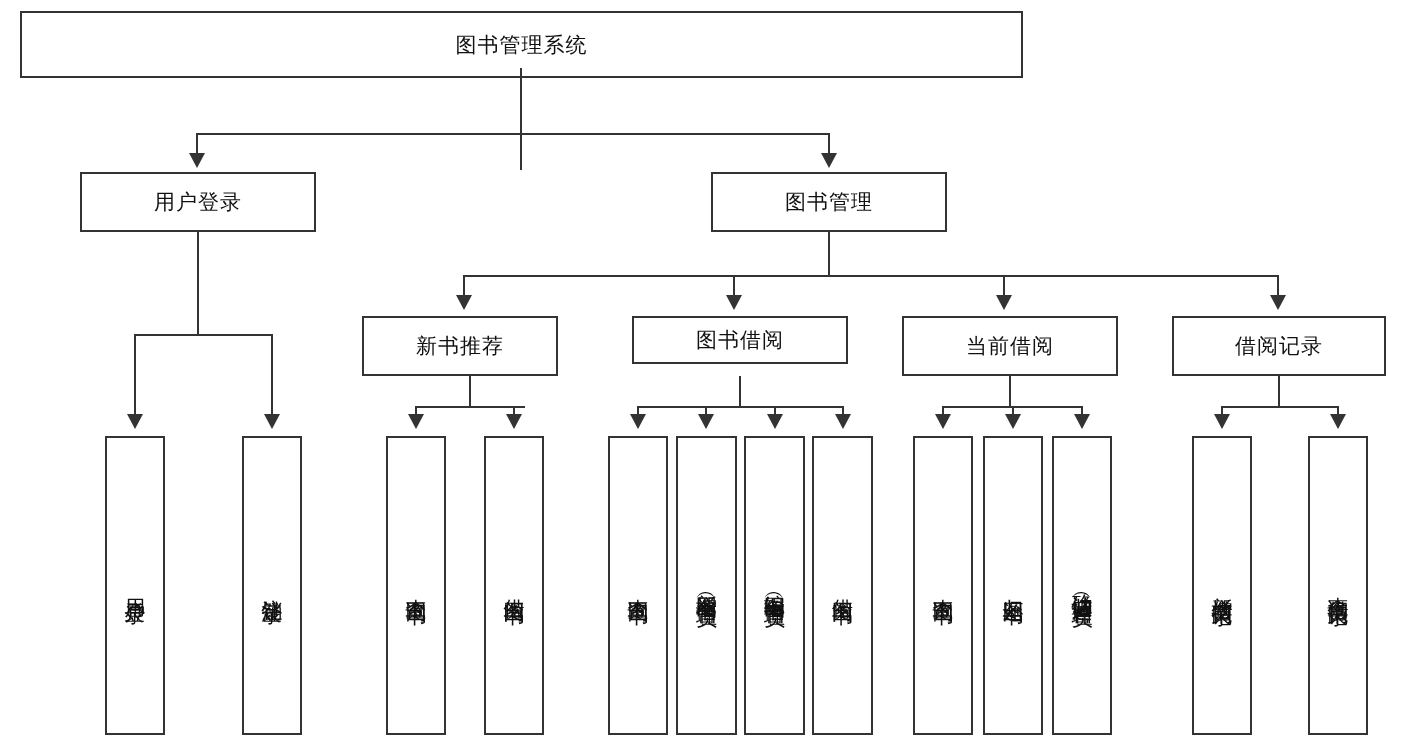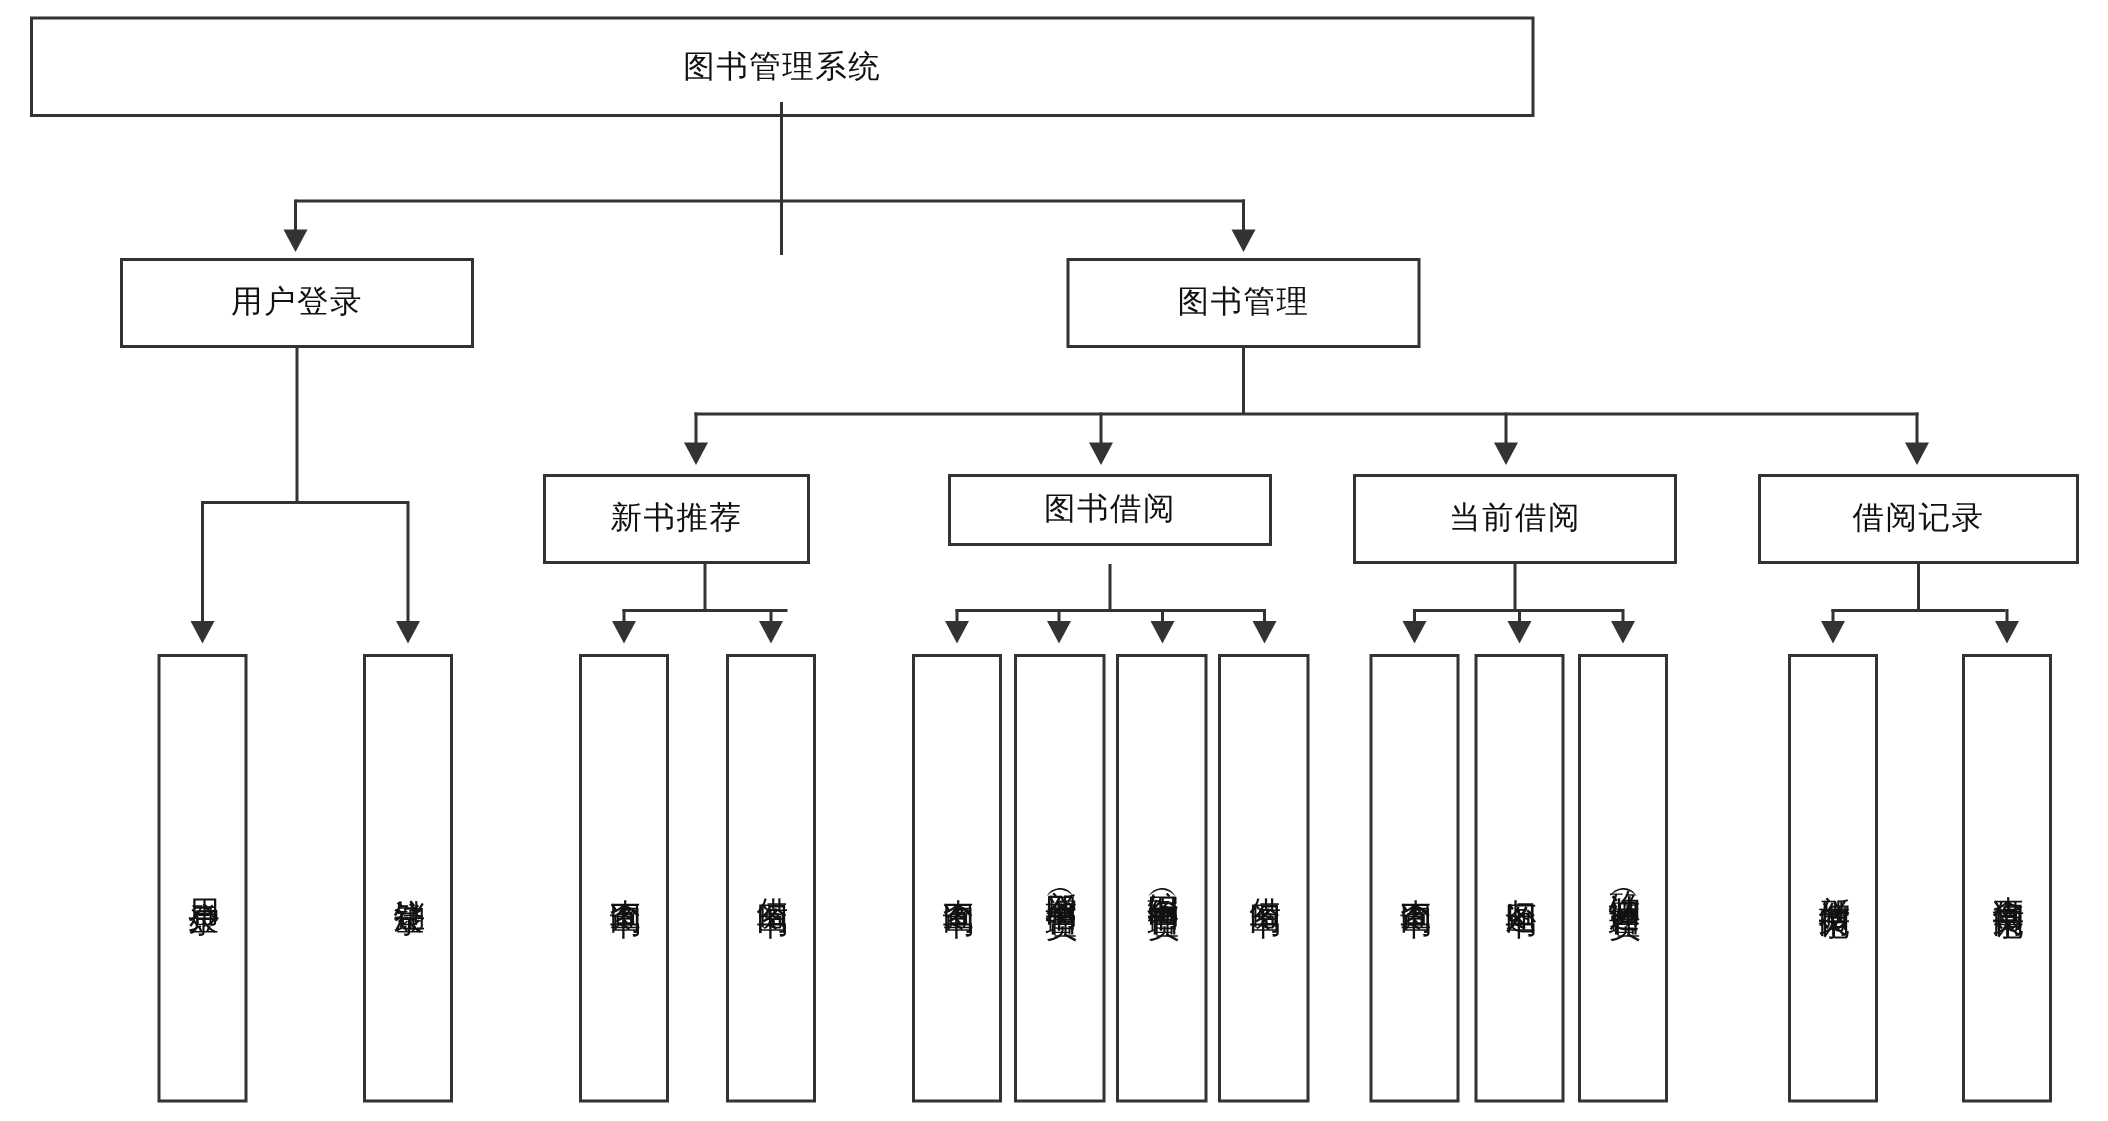--- a/index.html
+++ b/index.html
@@ -108,21 +108,21 @@
   <div class="hline" style="left:463px; top:275px; width:816px;"></div>
   <div class="vline" style="left:463px; top:275px; height:22px;"></div>
   <div class="arrow" style="left:456px; top:295px;"></div>
   <div class="vline" style="left:733px; top:275px; height:22px;"></div>
   <div class="arrow" style="left:726px; top:295px;"></div>
   <div class="vline" style="left:1003px; top:275px; height:22px;"></div>
   <div class="arrow" style="left:996px; top:295px;"></div>
   <div class="vline" style="left:1277px; top:275px; height:22px;"></div>
   <div class="arrow" style="left:1270px; top:295px;"></div>
 
-  <div class="node horiz" id="node-l3-0" style="left: 362px; top: 316px; width: 178px; height: 60px;">新书推荐</div>
+  <div class="node horiz" id="node-l3-0" style="left: 362px; top: 316px; width: 196px; height: 60px;">新书推荐</div>
   <div class="node horiz" id="node-l3-1" style="left: 632px; top: 316px; width: 216px; height: 48px;">图书借阅</div>
   <div class="node horiz" id="node-l3-3" style="left: 1172px; top: 316px; width: 214px; height: 60px;">借阅记录</div>
   <div class="node horiz" id="node-l3-2" style="left: 902px; top: 316px; width: 216px; height: 60px;">当前借阅</div>
 
   <div class="vline" style="left:469px; top:376px; height:31px;"></div>
   <div class="hline" style="left:415px; top:406px; width:110px;"></div>
   <div class="vline" style="left:415px; top:406px; height:10px;"></div>
   <div class="arrow" style="left:408px; top:414px;"></div>
   <div class="vline" style="left:513px; top:406px; height:10px;"></div>
   <div class="arrow" style="left:506px; top:414px;"></div>

